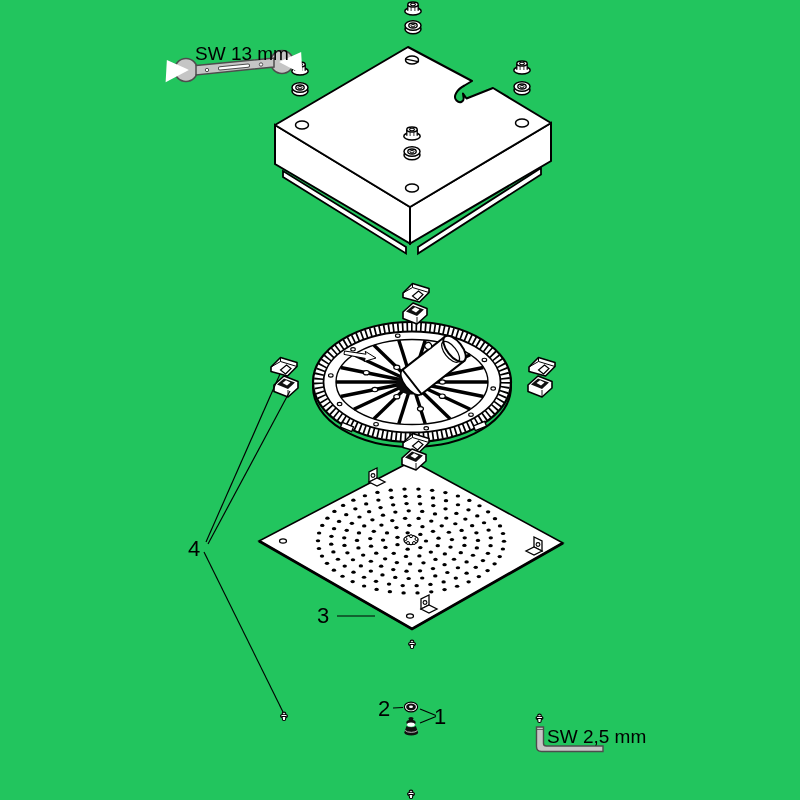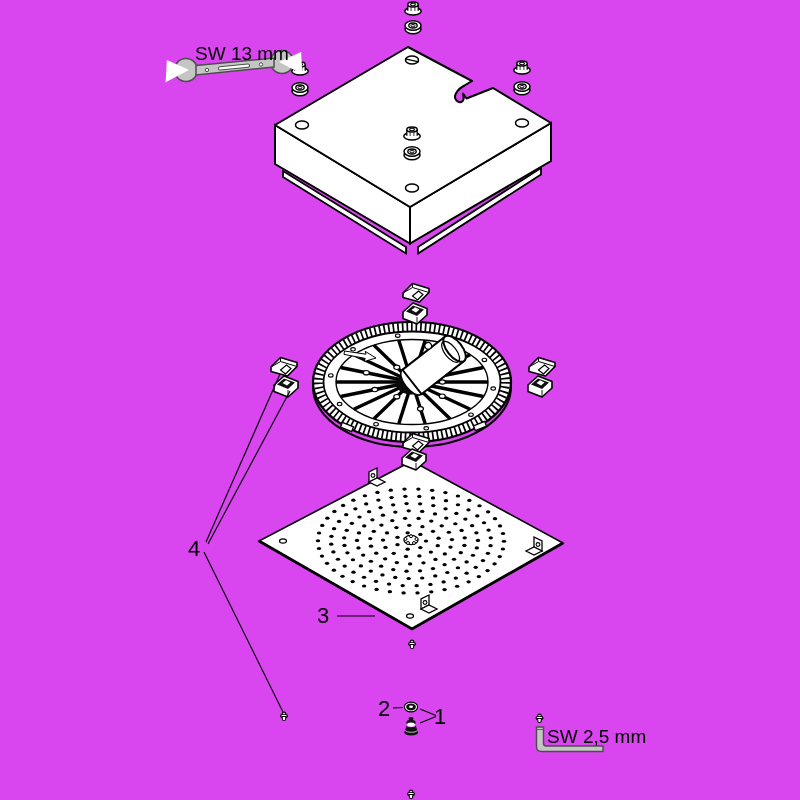--- a/index.html
+++ b/index.html
@@ -1,16 +1,16 @@
 <!DOCTYPE html>
 <html><head>
 <meta charset="utf-8">
 <style>
   html,body{margin:0;padding:0;background:#fff;}
-  .stage{position:relative;width:800px;height:800px;background:#d946ef;overflow:hidden;}
+  .stage{position:relative;width:800px;height:800px;background:#22c55e;overflow:hidden;}
   svg{position:absolute;left:0;top:0;}
   .ln{stroke:#000;fill:none;}
   .wfill{fill:#fff;stroke:#000;}
   text.callout{font:22px "Liberation Sans", sans-serif;fill:#000;}
   text.toolsize{font:19px "Liberation Sans", sans-serif;fill:#000;}
 </style>
 </head>
 <body>
 
 <div class="stage">

